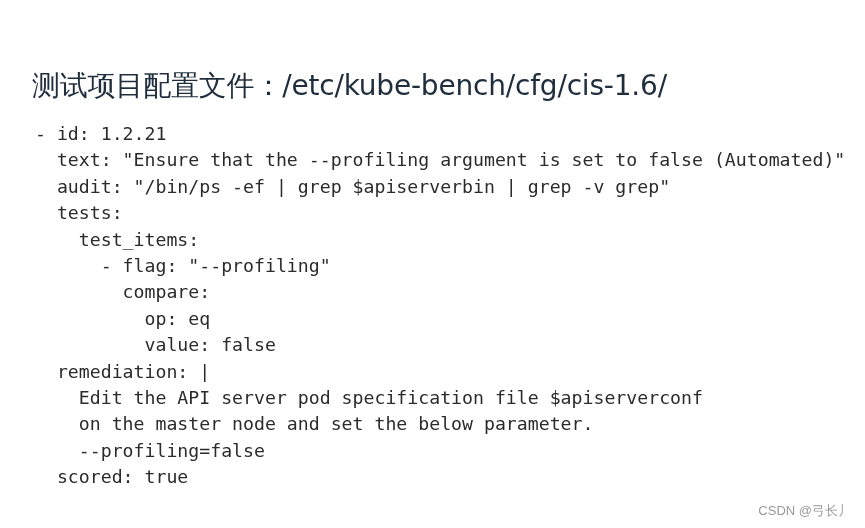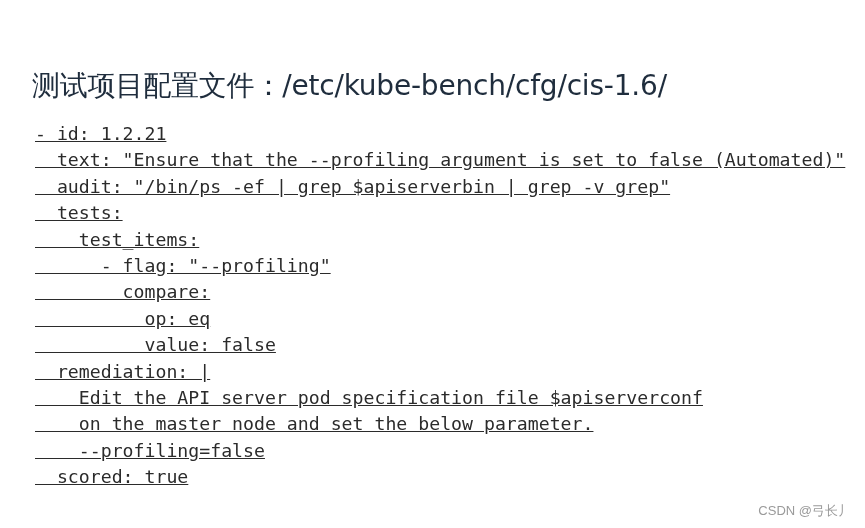--- a/index.html
+++ b/index.html
@@ -28,21 +28,20 @@
     .code {
       position: absolute;
       left: 35px;
       top: 121px;
       margin: 0;
       font-family: "DejaVu Sans Mono", "Liberation Mono", monospace;
       font-size: 18.2px;
       line-height: 26.4px;
       color: #2b2b2b;
       white-space: pre;
-      text-decoration: underline;
     }
     .code .line {
       display: block;
       height: 26.4px;
     }
     .watermark {
       position: absolute;
       right: 14px;
       bottom: 8px;
       font-family: Liberation Sans, sans-serif;

